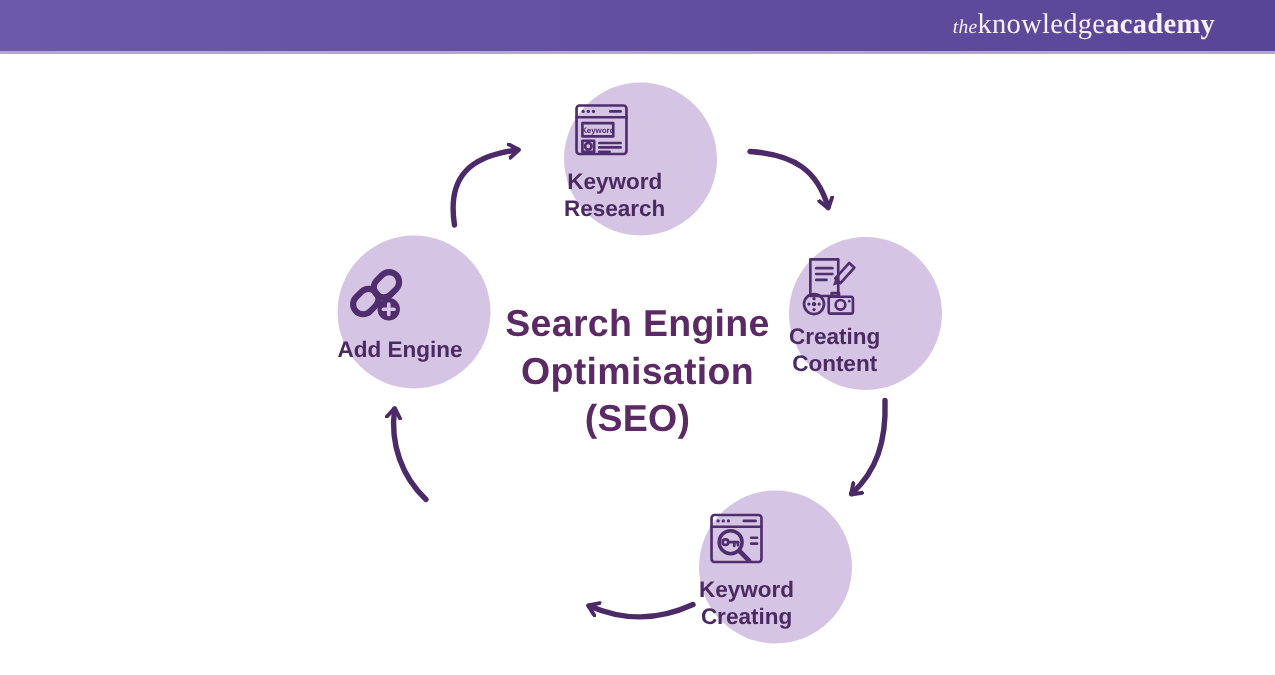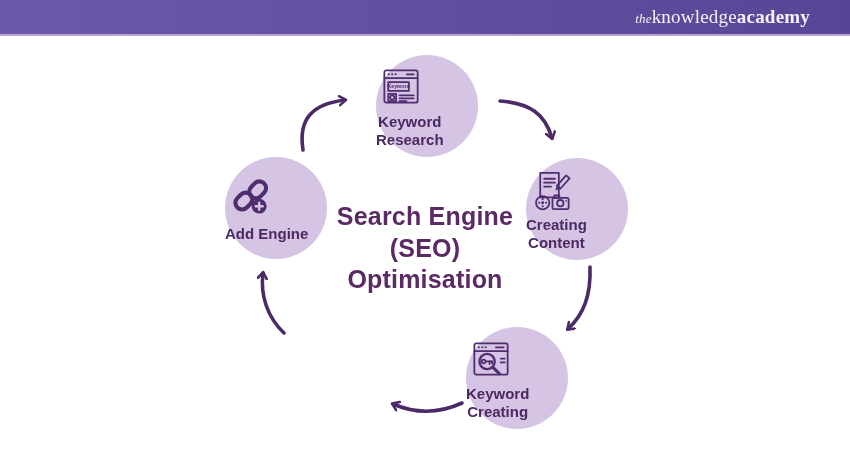--- a/index.html
+++ b/index.html
@@ -87,22 +87,22 @@
     </defs>
     <path class="flow" d="M303,150 C298,118 313,104 345,100" marker-end="url(#ah)"></path>
     <path class="flow" d="M500,101 C530,103 545,114 552,138" marker-end="url(#ah)"></path>
     <path class="flow" d="M590,267 C591,295 584,314 568,329" marker-end="url(#ah)"></path>
     <path class="flow" d="M462,403 C438,414 416,414 393,404" marker-end="url(#ah)"></path>
     <path class="flow" d="M284,333 C268,318 260,296 263,273" marker-end="url(#ah)"></path>
   </svg>
 
   <div class="title">
     <div>Search Engine</div>
+    <div>Optimisation</div>
     <div>(SEO)</div>
-    <div>Optimisation</div>
   </div>
 
   <div class="step" style="left:376px; top:55px;">
     <svg class="icon" width="50" height="47" viewBox="0 0 48 48">
       <rect class="ico" x="7" y="6.5" width="34" height="33" rx="2"></rect>
       <line class="ico" x1="7" y1="14.5" x2="41" y2="14.5"></line>
       <circle class="ico-fill" cx="11.5" cy="10.5" r="1.1"></circle>
       <circle class="ico-fill" cx="15" cy="10.5" r="1.1"></circle>
       <circle class="ico-fill" cx="18.5" cy="10.5" r="1.1"></circle>
       <line class="ico" x1="30" y1="10.5" x2="37" y2="10.5"></line>

